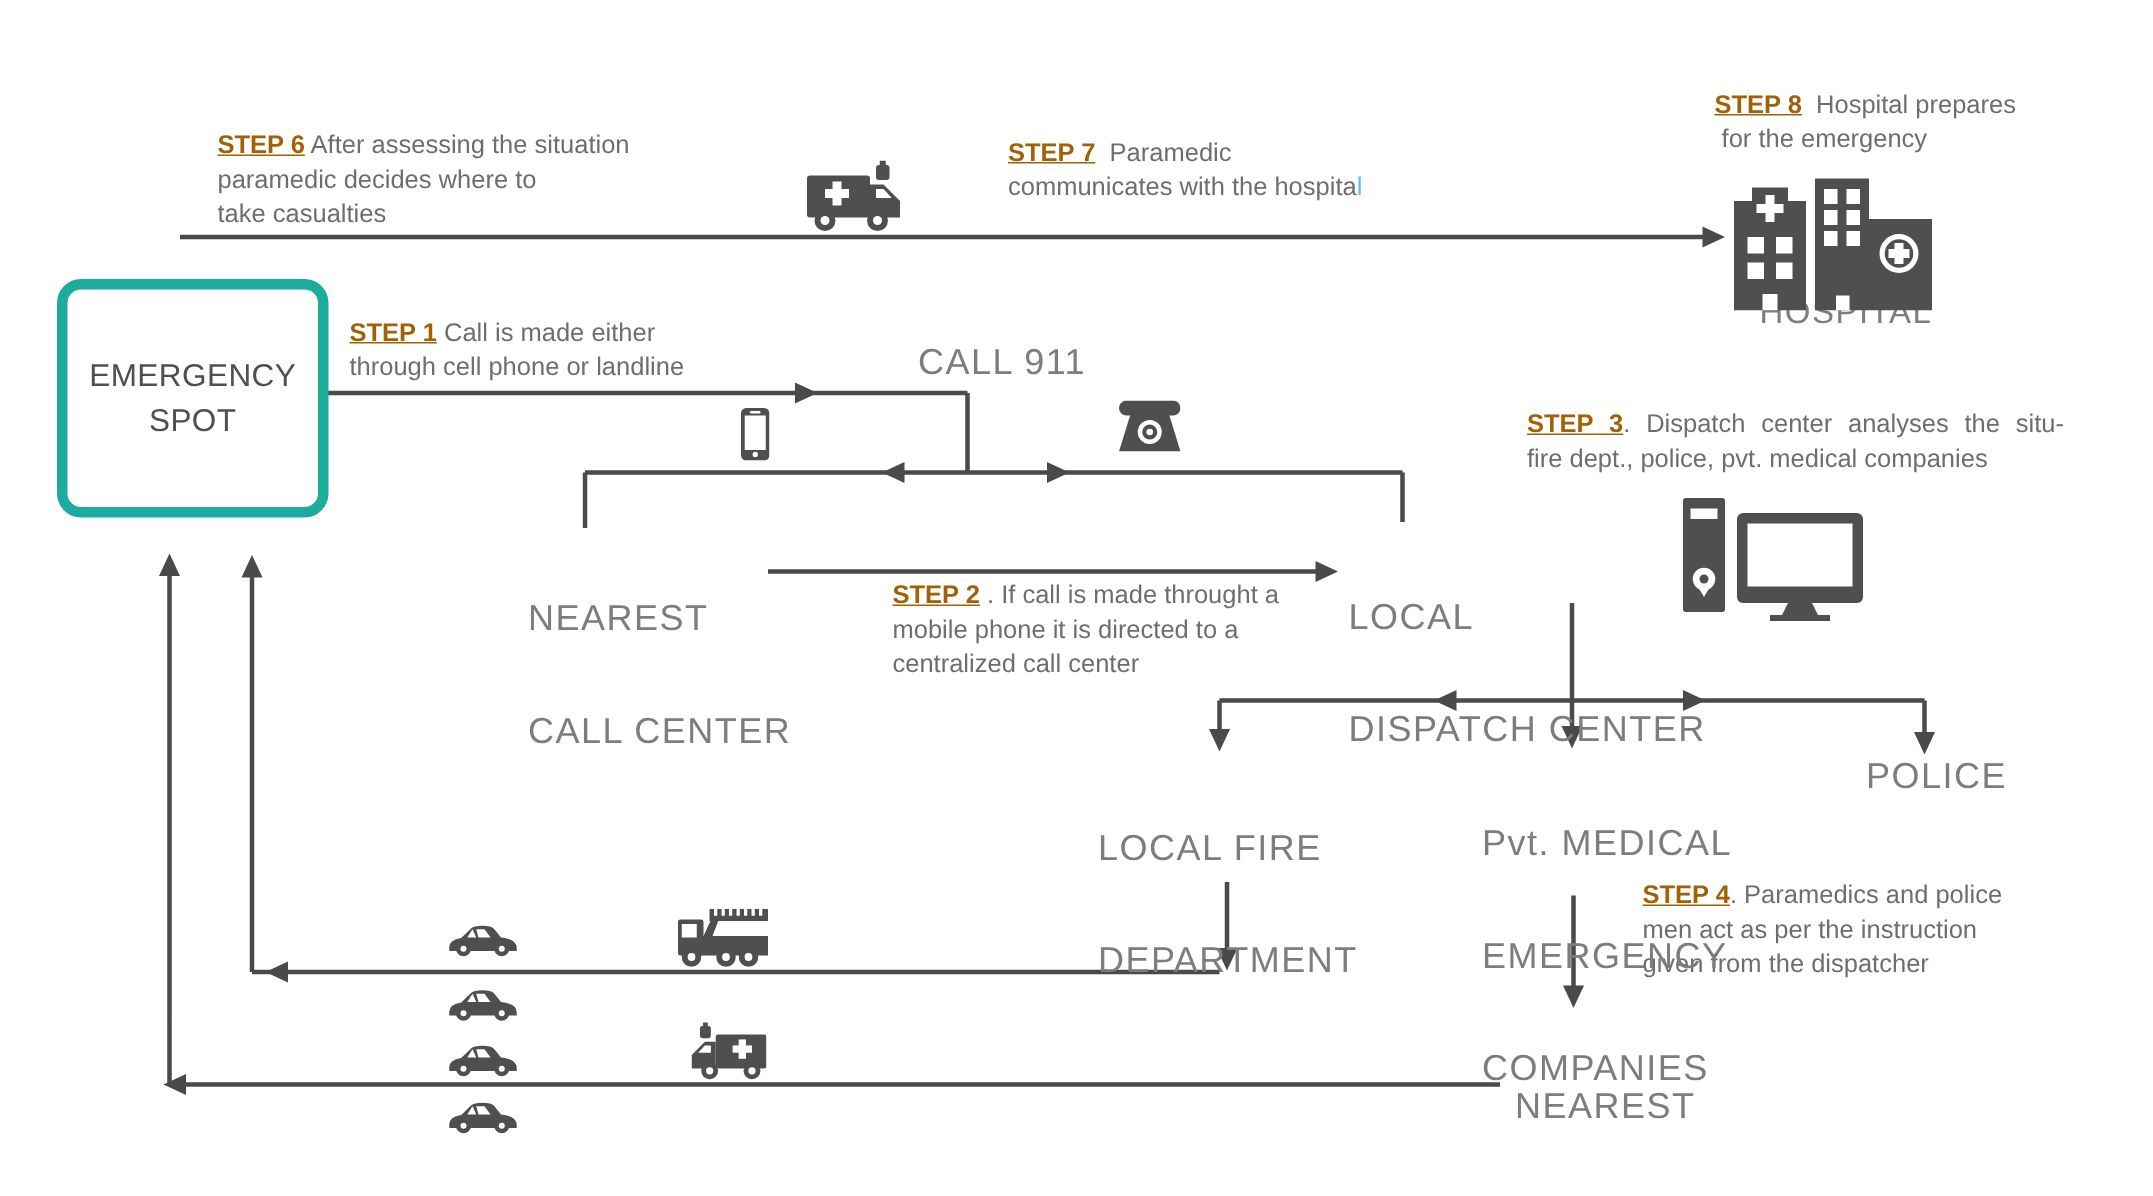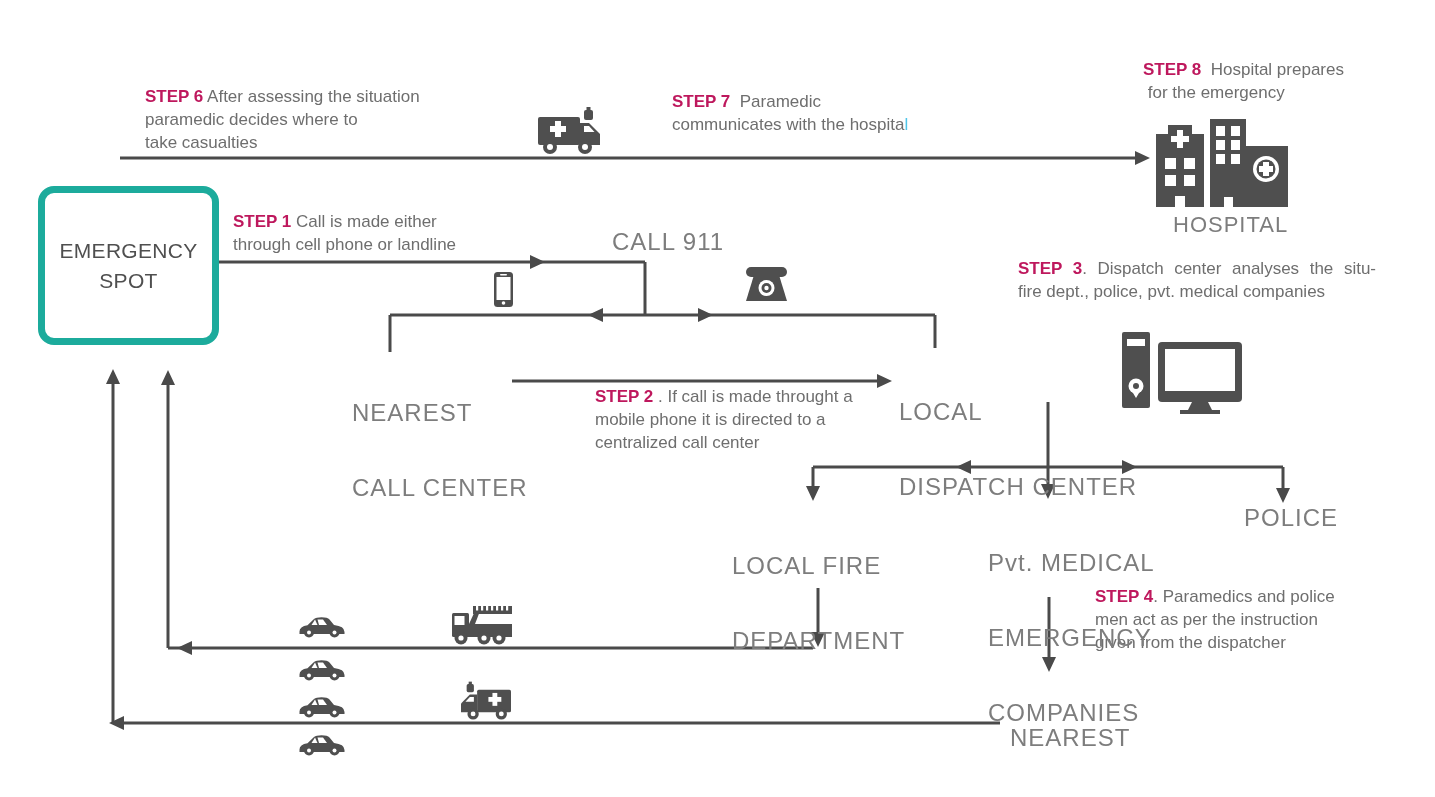--- a/index.html
+++ b/index.html
@@ -3,22 +3,22 @@
 <meta charset="utf-8">
 <style>
   html,body{margin:0;padding:0;background:#ffffff;}
   #canvas{
     position:relative;width:1435px;height:797px;overflow:hidden;background:#ffffff;
     font-family:"Liberation Sans", sans-serif;
   }
   .wires{position:absolute;left:0;top:0;width:1435px;height:797px;}
   .step{position:absolute;font-size:17px;line-height:23px;color:#6e6e6e;}
   .step .ln{white-space:pre;}
-  .step .sl{font-weight:bold;color:#be185d;}
-  .step .jl{white-space:normal;width:358px;text-align:justify;text-align-last:justify;}
+  .step .sl{font-weight:bold;color:#a16207;text-decoration:underline;}
+  .step .jl{white-space:normal;width:358px;text-align:justify;text-align-last:justify;margin-top:14px;}
   .cursor{color:#4fc5e8;}
   .lbl{position:absolute;font-size:24px;line-height:25px;color:#7d7d7d;letter-spacing:1px;white-space:pre;}
   .spot-box{
     position:absolute;left:38px;top:186px;width:181px;height:159px;box-sizing:border-box;
     border:7px solid #1cab9c;border-radius:16px;display:flex;flex-direction:column;
     align-items:center;justify-content:center;
   }
   .spot-box .t{font-size:21px;line-height:30px;color:#4f4f4f;letter-spacing:.3px;}
   .icon{position:absolute;}
   .icon svg{display:block;width:100%;height:100%;}
@@ -138,21 +138,21 @@
     <div>COMPANIES</div>
   </div>
 
   <div class="lbl" style="left:1244px;top:505px">POLICE</div>
 
   <div class="lbl" style="left:1010px;top:675px">
     <div>NEAREST</div>
     
   </div>
 
-  <div class="lbl" style="left:1173px;top:212px;font-size:22px">HOSPITAL</div>
+  <div class="lbl" style="left:1173px;top:195px;font-size:22px">HOSPITAL</div>
 
   <div class="icon" style="left:538px;top:107px;width:62px;height:48px">
     <svg viewBox="0 0 62 48" fill="#4f4f4f">
       <rect x="0" y="10" width="42" height="28" rx="2"></rect>
       <path d="M42,16 h9 l11,11 v11 h-20 z"></path>
       <rect x="46" y="3" width="9" height="10" rx="2"></rect>
       <rect x="48.5" y="0" width="4" height="4"></rect>
       <rect x="12" y="19" width="16" height="6" fill="#fff"></rect>
       <rect x="17" y="14" width="6" height="16" fill="#fff"></rect>
       <polygon points="46,19 51,19 56.5,25 46,25" fill="#fff"></polygon>

